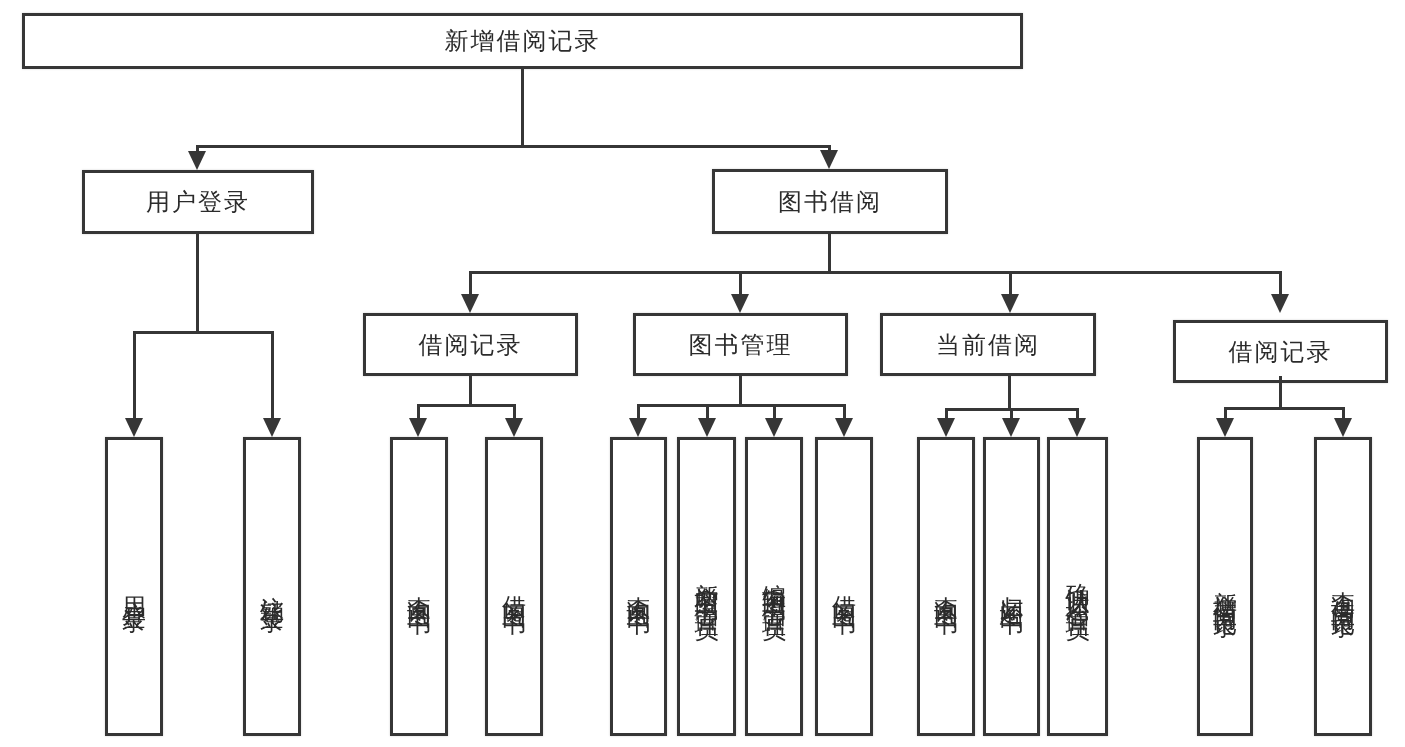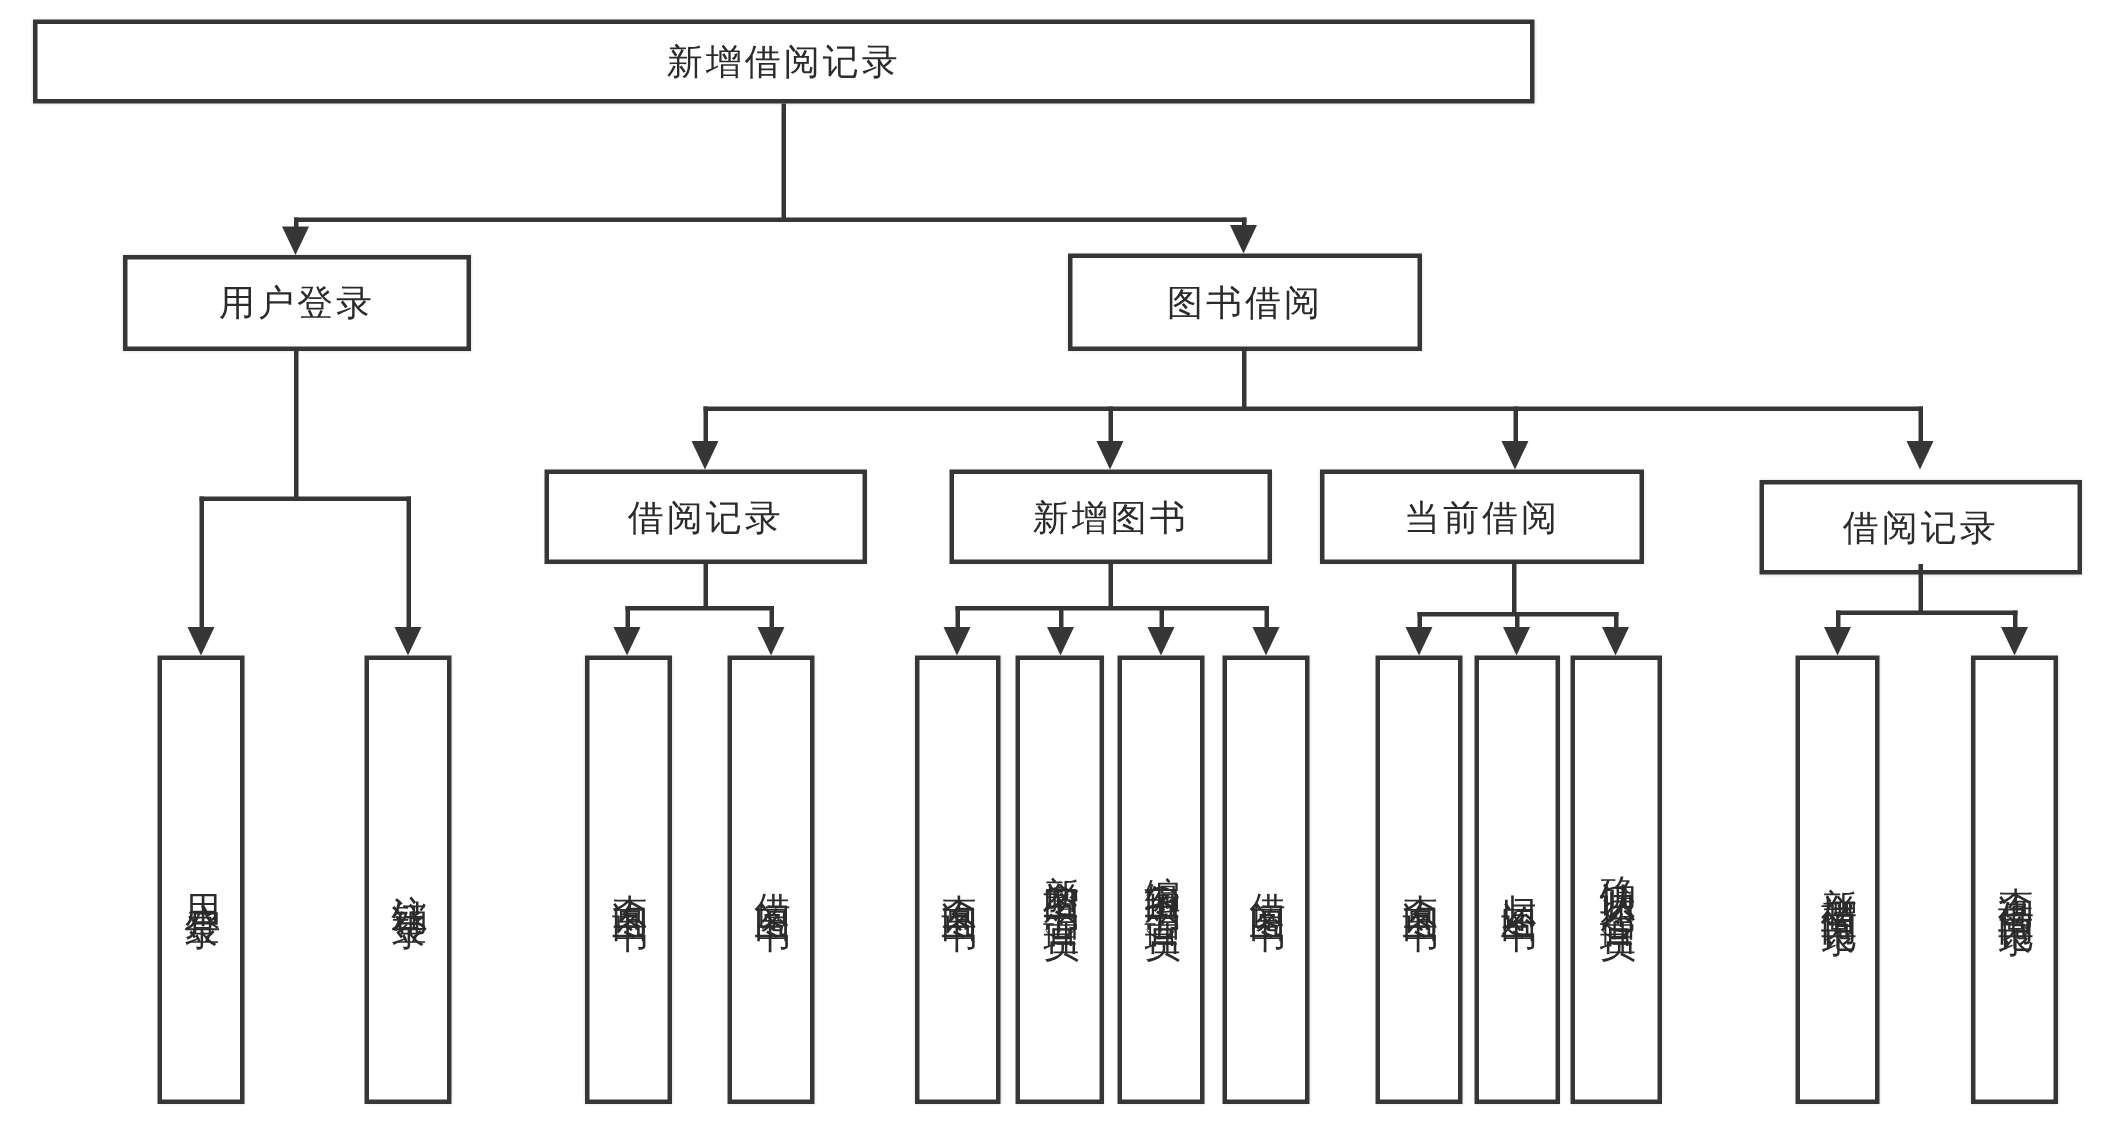--- a/index.html
+++ b/index.html
@@ -95,21 +95,21 @@
   <div class="arr" style="left:731px;top:294px"></div>
   <div class="vl" style="left:1009px;top:271px;height:25px"></div>
   <div class="arr" style="left:1001px;top:294px"></div>
   <div class="vl" style="left:1279px;top:271px;height:25px"></div>
   <div class="arr" style="left:1271px;top:294px"></div>
 
   <div class="box" style="left:363px;top:313px;width:215px;height:63px">
     <span class="lbl">借阅记录</span>
   </div>
   <div class="box" style="left:633px;top:313px;width:215px;height:63px">
-    <span class="lbl">新增图书</span>
+    <span class="lbl">图书管理</span>
   </div>
   <div class="box" style="left:880px;top:313px;width:216px;height:63px">
     <span class="lbl">当前借阅</span>
   </div>
   <div class="box" style="left:1173px;top:320px;width:215px;height:63px">
     <span class="lbl">借阅记录</span>
   </div>
 
   <div class="vl" style="left:469px;top:376px;height:30px"></div>
   <div class="hl" style="left:417px;top:404px;width:99px"></div>

